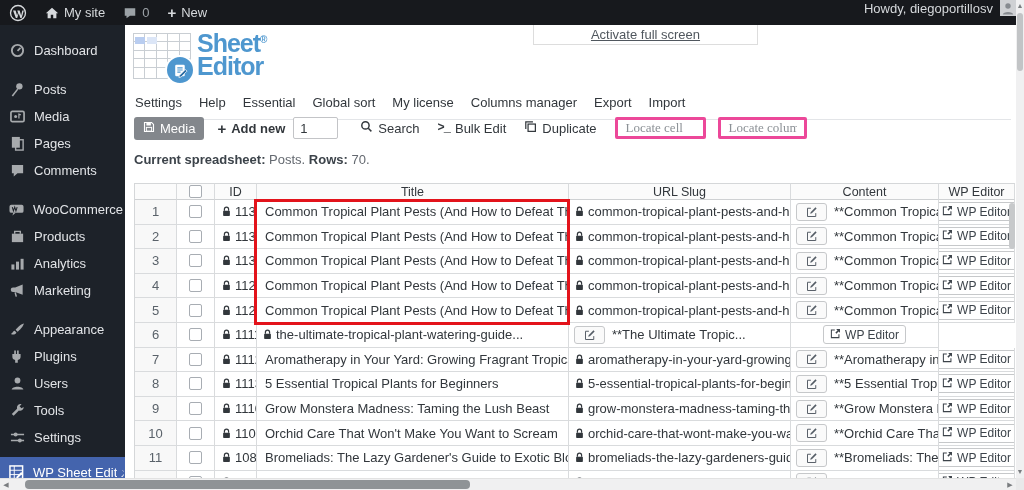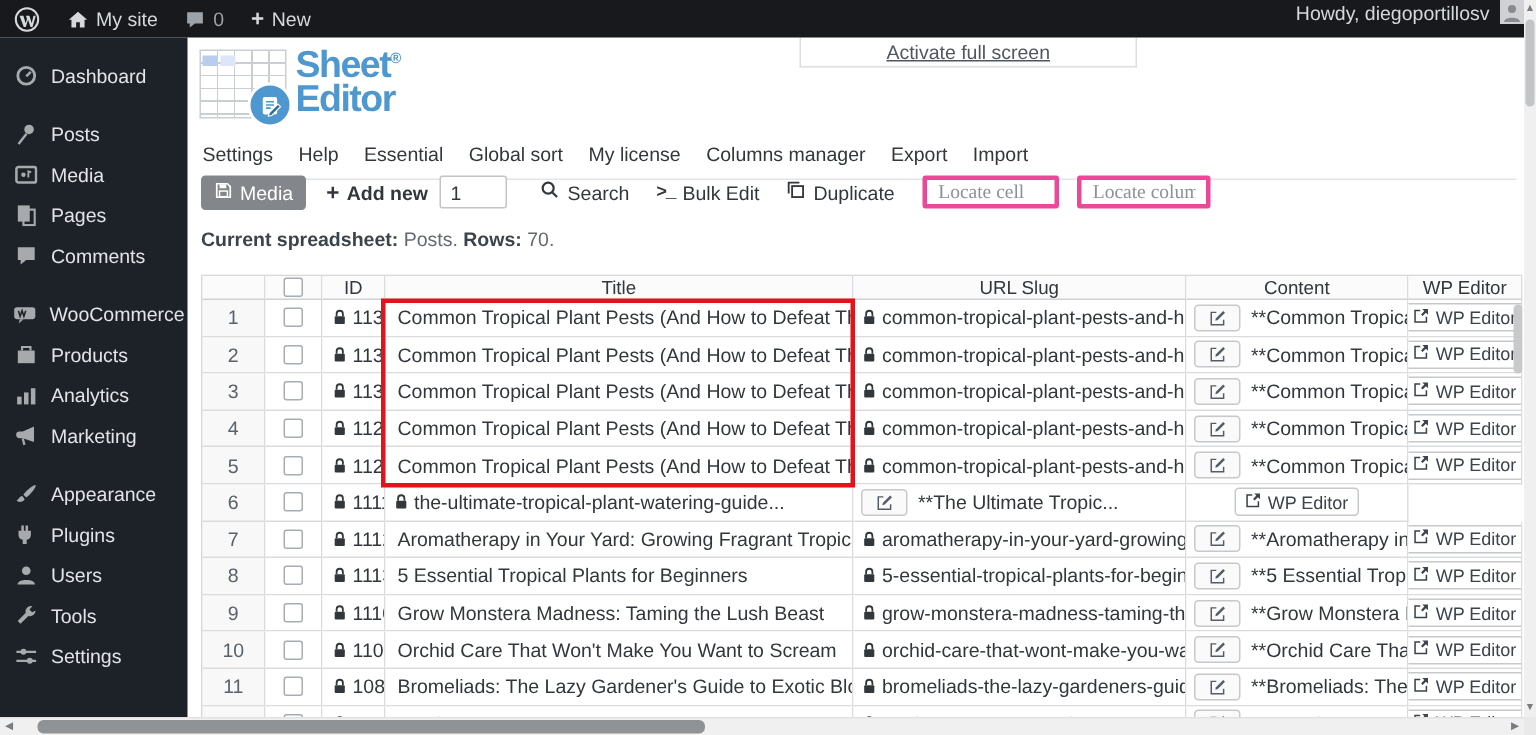--- a/index.html
+++ b/index.html
@@ -265,20 +265,30 @@
     </div>
     <div class="sb-item">
       <span class="ic">
           <svg viewBox="0 0 16 16" width="15" height="15">
             <path d="M1 4.8h14M1 11.2h14" stroke="currentColor" stroke-width="1.6"></path>
             <circle cx="6" cy="4.8" r="2.1" fill="currentColor"></circle>
             <circle cx="10.5" cy="11.2" r="2.1" fill="currentColor"></circle>
           </svg>
         </span>
       <span>Settings</span>
+    </div>
+    <div class="sb-item active">
+      <span class="ic">
+          <svg viewBox="0 0 16 16" width="15" height="15">
+            <rect x="1" y="1" width="13.5" height="13.5" fill="none" stroke="currentColor" stroke-width="1.6"></rect>
+            <path d="M1 5.6h13.5M1 10.2h13.5M5.6 1v13.5" stroke="currentColor" stroke-width="1"></path>
+            <path d="M7.5 13l5.5-5.5 1.5 1.5-5.5 5.5z" fill="currentColor"></path>
+          </svg>
+        </span>
+      <span>WP Sheet Editor</span>
     </div>
     <div class="sb-sub">
       
     </div>
   </div>
 
   <div class="content">
 
     <div class="fullscreen-box">
       <a>Activate full screen</a>

